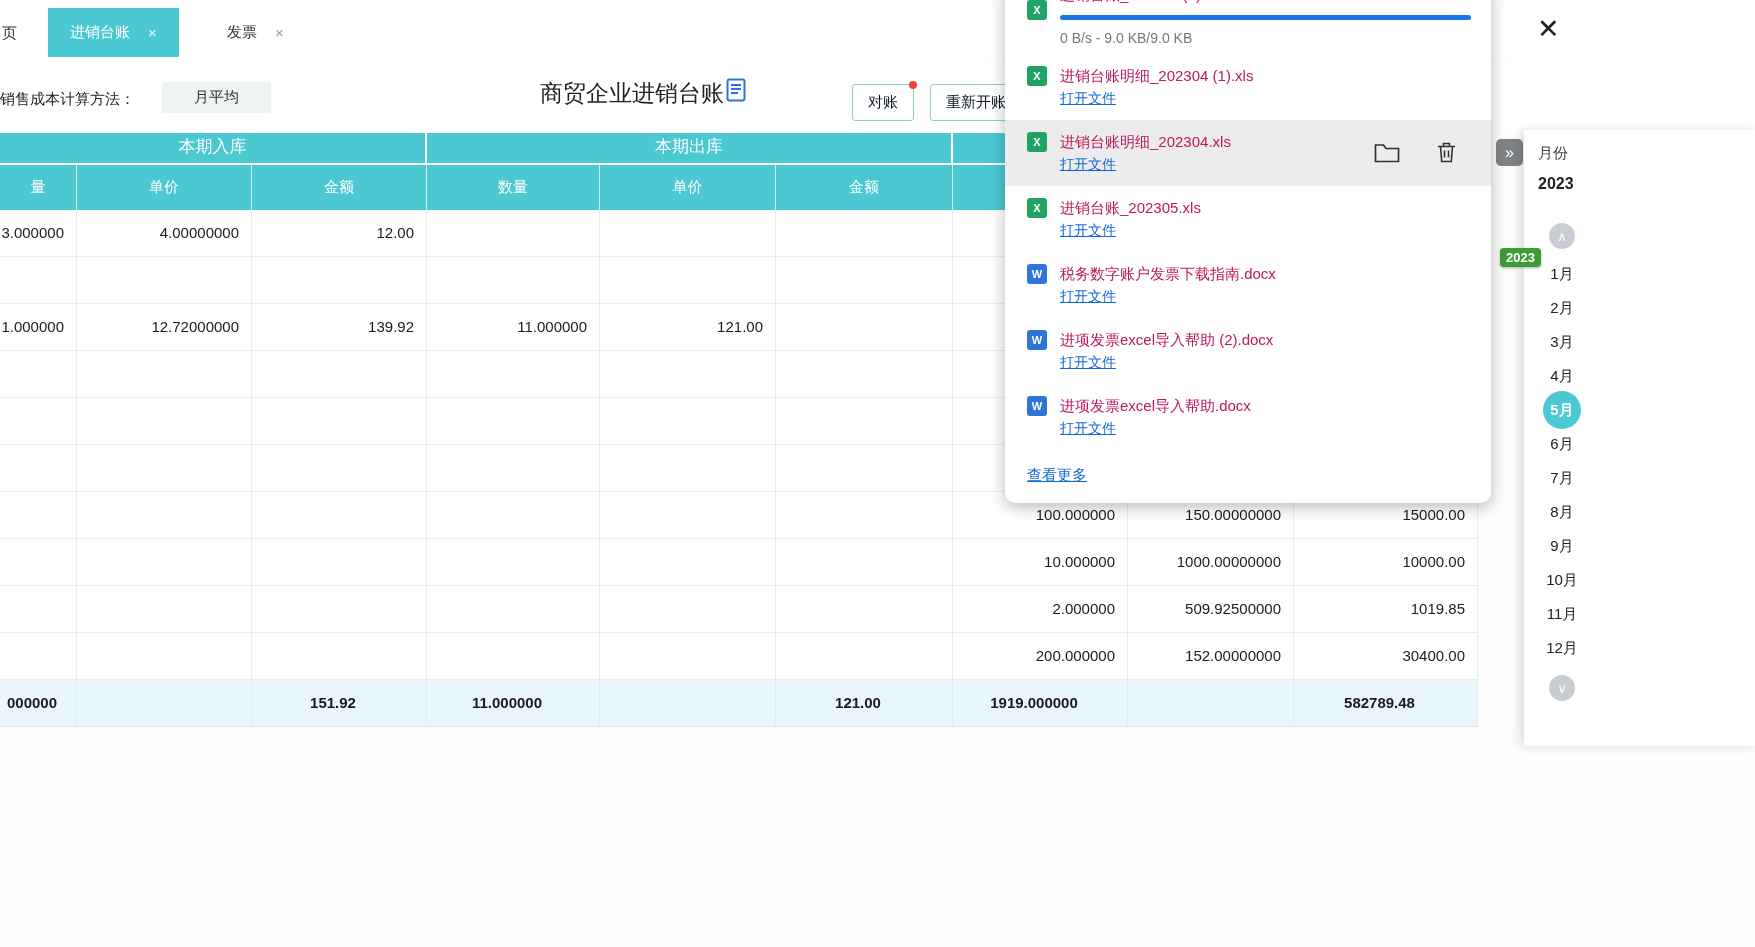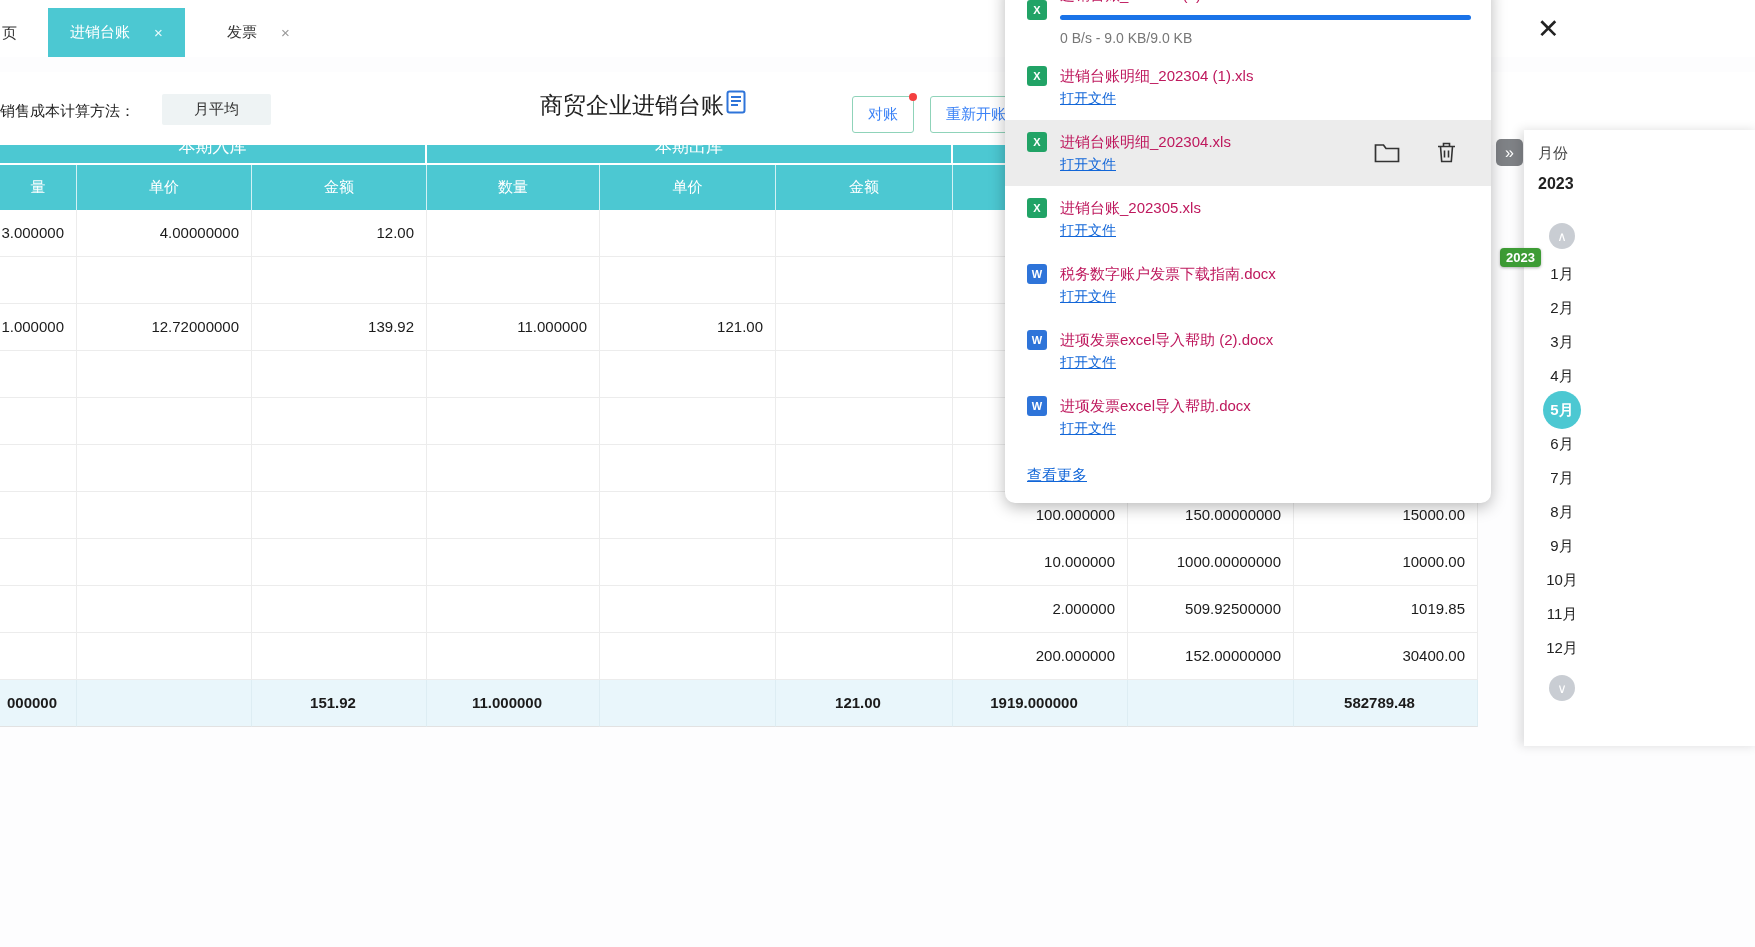--- a/index.html
+++ b/index.html
@@ -3,37 +3,37 @@
 <meta charset="utf-8">
 <style>
   * { margin:0; padding:0; box-sizing:border-box; }
   html,body { width:1755px; height:947px; overflow:hidden; background:#fff;
               font-family:"Liberation Sans","DejaVu Sans",sans-serif; }
   #app { position:relative; width:1755px; height:947px; background:#fdfdfe; }
 
   
   .tabbar { position:absolute; left:0; top:0; width:100%; height:57px; background:#fff; z-index:4; }
   .tab-partial { position:absolute; left:2px; top:24px; font-size:15px; color:#333; }
-  .tab { position:absolute; top:8px; height:49px; display:flex; align-items:center; gap:24px;
+  .tab { position:absolute; top:8px; height:49px; display:flex; align-items:center; gap:18px;
          padding:0 22px; font-size:15px; color:#333; cursor:pointer; background:#fff; }
   .tab.active { background:#4cc8d2; color:#fff; }
   .tab .x { font-size:15px; color:#999; cursor:pointer; }
   .tab.active .x { color:#eafcfd; }
   #tab-ledger { left:48px; }
   #tab-invoice { left:205px; }
 
   
-  .toolbar { position:absolute; left:0; top:72px; width:1755px; height:73px; background:#fff; z-index:3;text-decoration:underline; }
+  .toolbar { position:absolute; left:0; top:60px; width:1755px; height:73px; background:#fff; z-index:3;text-decoration:underline; }
   .cost-label { position:absolute; left:0; top:30px; font-size:15px; color:#222; }
   .cost-value { position:absolute; left:162px; top:22px; background:#eef3f4; padding:6px 32px;
                 font-size:15px; color:#333; border-radius:2px; cursor:pointer; }
   .page-title { position:absolute; left:540px; top:18px; font-size:23px; color:#222;
                 display:flex; gap:2px; }
   .btn { position:absolute; top:24px; height:37px; background:#fff; border:1px solid #8fd3b9;
-         border-radius:3px; color:#3b82f6; font-size:15px; padding:0 15px; cursor:pointer; }
+         border-radius:3px; color:#0f172a; font-size:15px; padding:0 15px; cursor:pointer; }
   #btn-reconcile { left:852px; }
   #btn-reopen { left:930px; }
   .dot { position:absolute; right:-4px; top:-4px; width:8px; height:8px; border-radius:50%;
          background:#f43f3f; }
 
   
   .table { position:absolute; left:0; top:130px; width:1478px; background:#fff; z-index:1; }
   .ghead { display:grid; grid-template-columns:427px 526px 525px; height:33px; background:#4cc8d2; }
   .ghead > div { display:flex; align-items:center; justify-content:center; color:#fff;
                  font-size:17px; border-right:2px solid #fff; }

